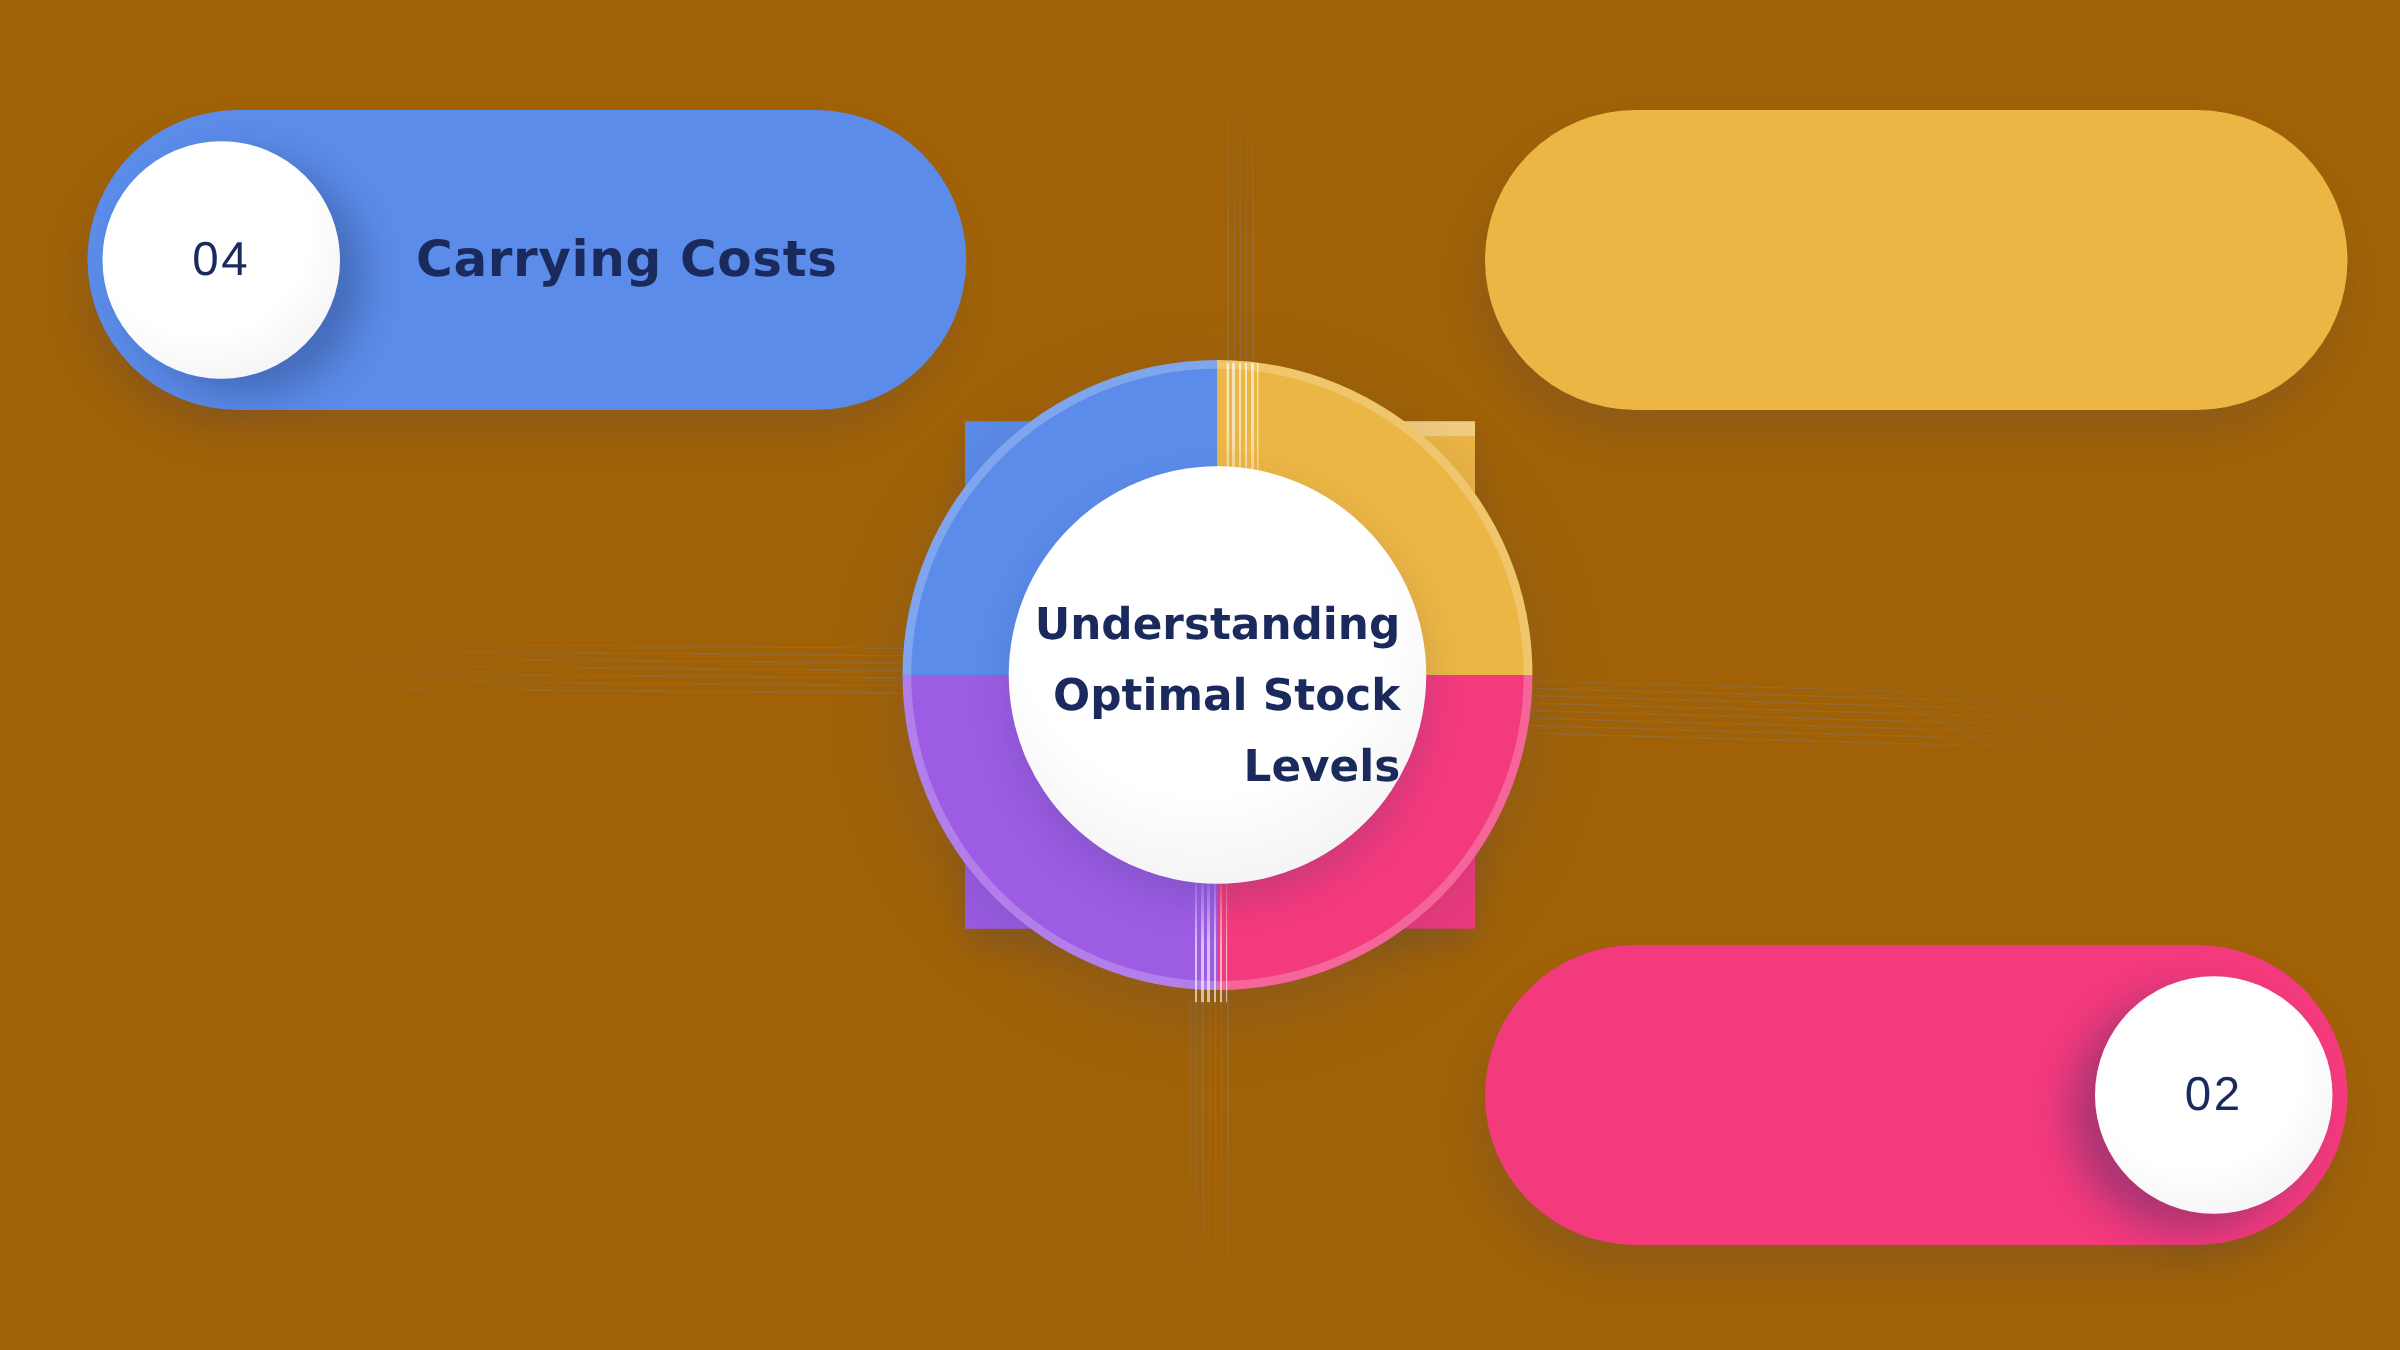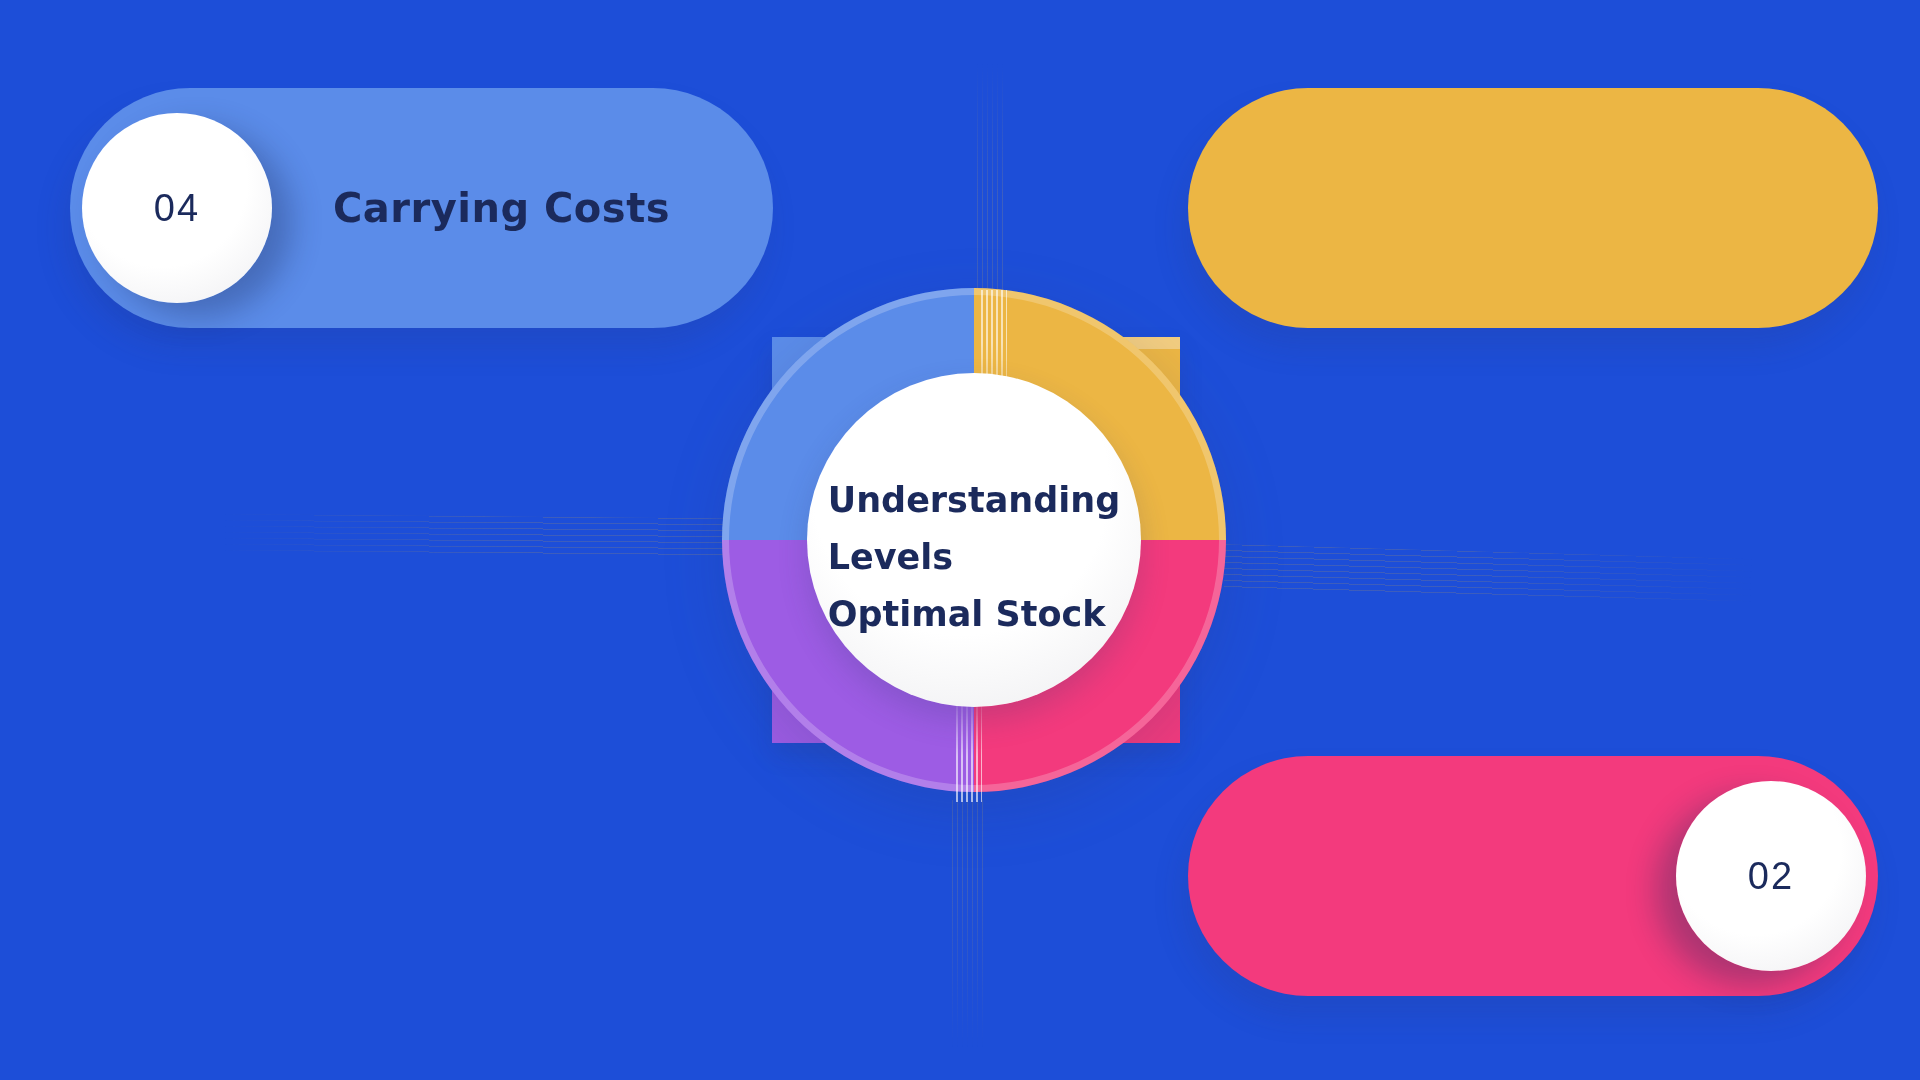--- a/index.html
+++ b/index.html
@@ -1,17 +1,17 @@
 <!DOCTYPE html>
 <html><head>
 <meta charset="utf-8">
 <style>
   html,body{margin:0;padding:0;background:#ffffff;}
   .canvas{
-    position:relative;width:1920px;height:1080px;overflow:hidden;background:#1d4ed8;
+    position:relative;width:1920px;height:1080px;overflow:hidden;background:#a16207;
     font-family:"DejaVu Sans",sans-serif;
   }
 
   
   .deco{position:absolute;pointer-events:none;}
   .hline-left{
     left:212px;top:516px;width:548px;height:40px;
     background:repeating-linear-gradient(to bottom,rgba(125,125,135,.34) 0 1px,transparent 1px 6px);
     -webkit-mask-image:linear-gradient(to left,#000 45%,transparent 98%);
             mask-image:linear-gradient(to left,#000 45%,transparent 98%);
@@ -99,21 +99,21 @@
   .donut{
     position:absolute;inset:0;border-radius:50%;z-index:2;
     background:conic-gradient(#ecb644 0 90deg,#f33a7d 90deg 180deg,#9d5ce4 180deg 270deg,#5b8ce9 270deg 360deg);
     box-shadow:inset 0 0 0 7px rgba(255,255,255,.22);
     filter:drop-shadow(0 18px 28px rgba(44,56,110,.18));
   }
   .center-circle{
     position:absolute;left:85px;top:85px;width:334px;height:334px;border-radius:50%;z-index:4;
     background:radial-gradient(circle at 46% 34%,#ffffff 52%,#ebebee 100%);
     box-shadow:0 14px 30px rgba(44,56,110,.20);
-    display:flex;align-items:center;justify-content:center;text-align:left;
+    display:flex;align-items:center;justify-content:center;text-align:right;
   }
   .center-title{
     margin-top:34px;font-size:35px;font-weight:700;color:#1b2a5c;line-height:57px;
   }
 </style>
 </head>
 <body>
 
 <div class="canvas">
 
@@ -153,19 +153,19 @@
     </div>
     <div class="tab tab2">
       <span class="tab-num">2</span>
     </div>
 
     <div class="donut"></div>
 
     <div class="center-circle">
       <div class="center-title">
         <div>Understanding</div>
+        <div>Optimal Stock</div>
         <div>Levels</div>
-        <div>Optimal Stock</div>
       </div>
     </div>
   </div>
 
 </div>
 
 </body></html>

